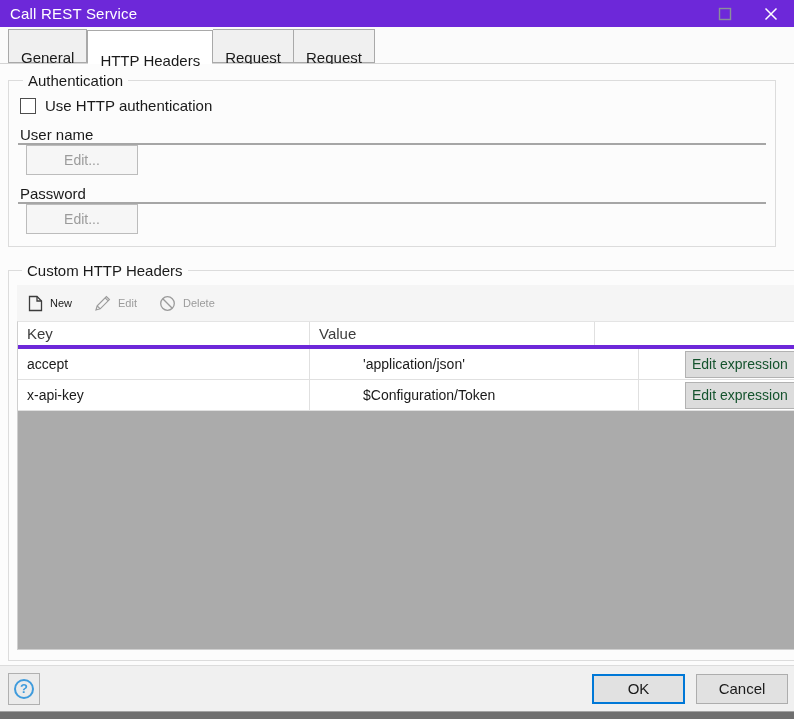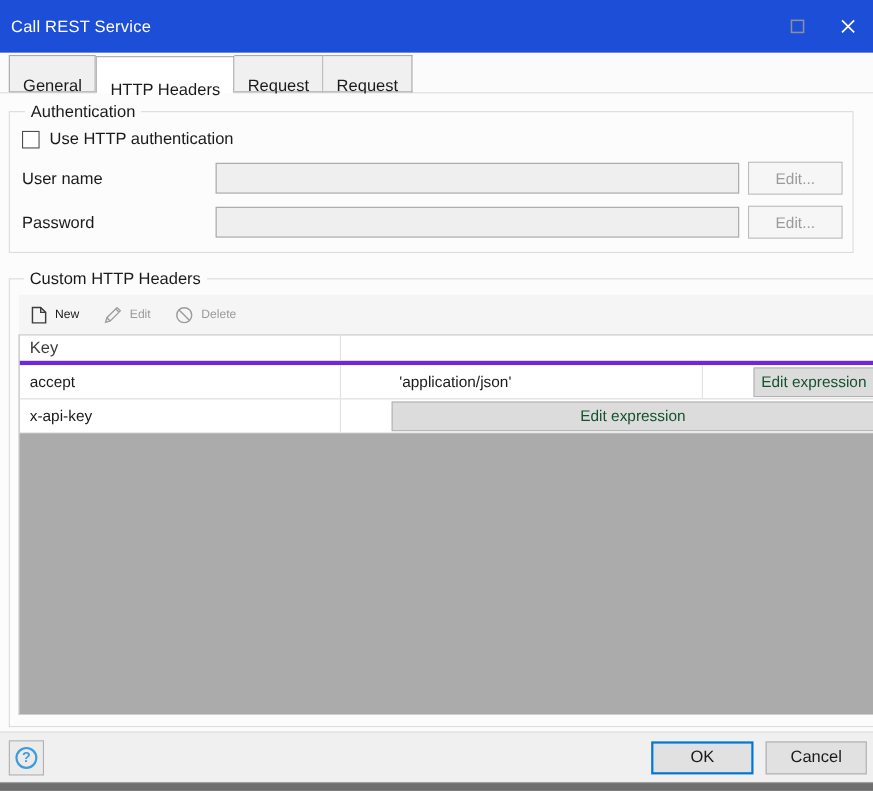--- a/index.html
+++ b/index.html
@@ -7,21 +7,21 @@
   body {
     width:794px; height:719px;
     font-family:"Liberation Sans", sans-serif;
     background:#ffffff;
     overflow:hidden;
   }
   .window { width:794px; height:719px; display:flex; flex-direction:column; background:#fbfbfb; }
 
   
   .titlebar {
-    flex:none; height:48px; background:#1d4ed8; color:#ffffff;
+    flex:none; height:27px; background:#6d28d9; color:#ffffff;
     display:flex; align-items:center; padding-left:10px; font-size:15px;justify-content:center;
   }
   .titlebar-title { flex:1; letter-spacing:.2px; }
   .tb-btn { width:46px; height:33px; display:flex; align-items:center; justify-content:center; }
   .tb-btn svg { display:block; }
 
   
   .tabstrip {
     flex:none; display:flex; align-items:flex-end;
     padding:9px 0 0 8px; height:37px; border-bottom:1px solid #d4d4d4;
@@ -41,25 +41,25 @@
   
   .tabpage { flex:1; background:#fcfcfc; padding:8px 18px 4px 8px; display:flex; flex-direction:column; min-height:0; }
 
   fieldset { border:1px solid #dcdcdc; margin:0; padding:2px 9px 12px 9px; background:transparent; }
   legend { font-size:15px; color:#1a1a1a; padding:0 5px; margin-left:5px; }
 
   
   .checkbox-row { display:flex; align-items:center; gap:9px; margin:6px 0 12px 2px; }
   .checkbox { width:16px; height:16px; border:1px solid #4d4d4d; background:#ffffff; flex:none; }
   .checkbox-label { font-size:15px; color:#1a1a1a; }
-  .field-row { display:flex; align-items:center; margin-top:10px; }
+  .field-row { display:flex; margin-top:10px;flex-direction:column; }
   .field-label { width:178px; font-size:15px; color:#1a1a1a; padding-left:2px; }
   .field-input { flex:1; height:28px; background:#efefef; border:1px solid #a6a6a6; }
   .edit-btn {
-    width:86px; height:30px; margin-left:8px; background:#f6f6f6;
+    width:112px; height:30px; margin-left:8px; background:#f6f6f6;
     border:1px solid #bcbcbc; color:#9b9b9b; font-size:14px;
     font-family:"Liberation Sans", sans-serif;
   }
 
   
   .headers-fieldset { flex:1; margin-top:15px; display:flex; flex-direction:column; min-height:0; padding:2px 8px 10px 8px; }
   .toolbar {
     flex:none; background:#f5f5f5; height:36px; display:flex; align-items:center;
     gap:22px; padding:0 11px; margin-top:4px;
   }
@@ -183,33 +183,35 @@
                 <path d="M3.8 3.8 L13.2 13.2" stroke="#9b9b9b" stroke-width="1.3"></path>
               </svg>
           </span>
           <span>Delete</span>
         </span>
       </div>
 
       <div class="grid">
         <div class="grid-header">
           <span class="hcell col-key">Key</span>
+          <span class="hcell col-value">Value</span>
           <span class="hcell col-action"></span>
         </div>
 
         <div class="grid-row">
           <span class="cell col-key">accept</span>
           <span class="cell col-value">'application/json'</span>
           <span class="cell col-action">
             <button class="expr-btn">Edit expression</button>
           </span>
         </div>
 
         <div class="grid-row">
           <span class="cell col-key">x-api-key</span>
+          <span class="cell col-value">$Configuration/Token</span>
           <span class="cell col-action">
             <button class="expr-btn">Edit expression</button>
           </span>
         </div>
 
         <div class="grid-filler"></div>
       </div>
     </fieldset>
   </div>
 

